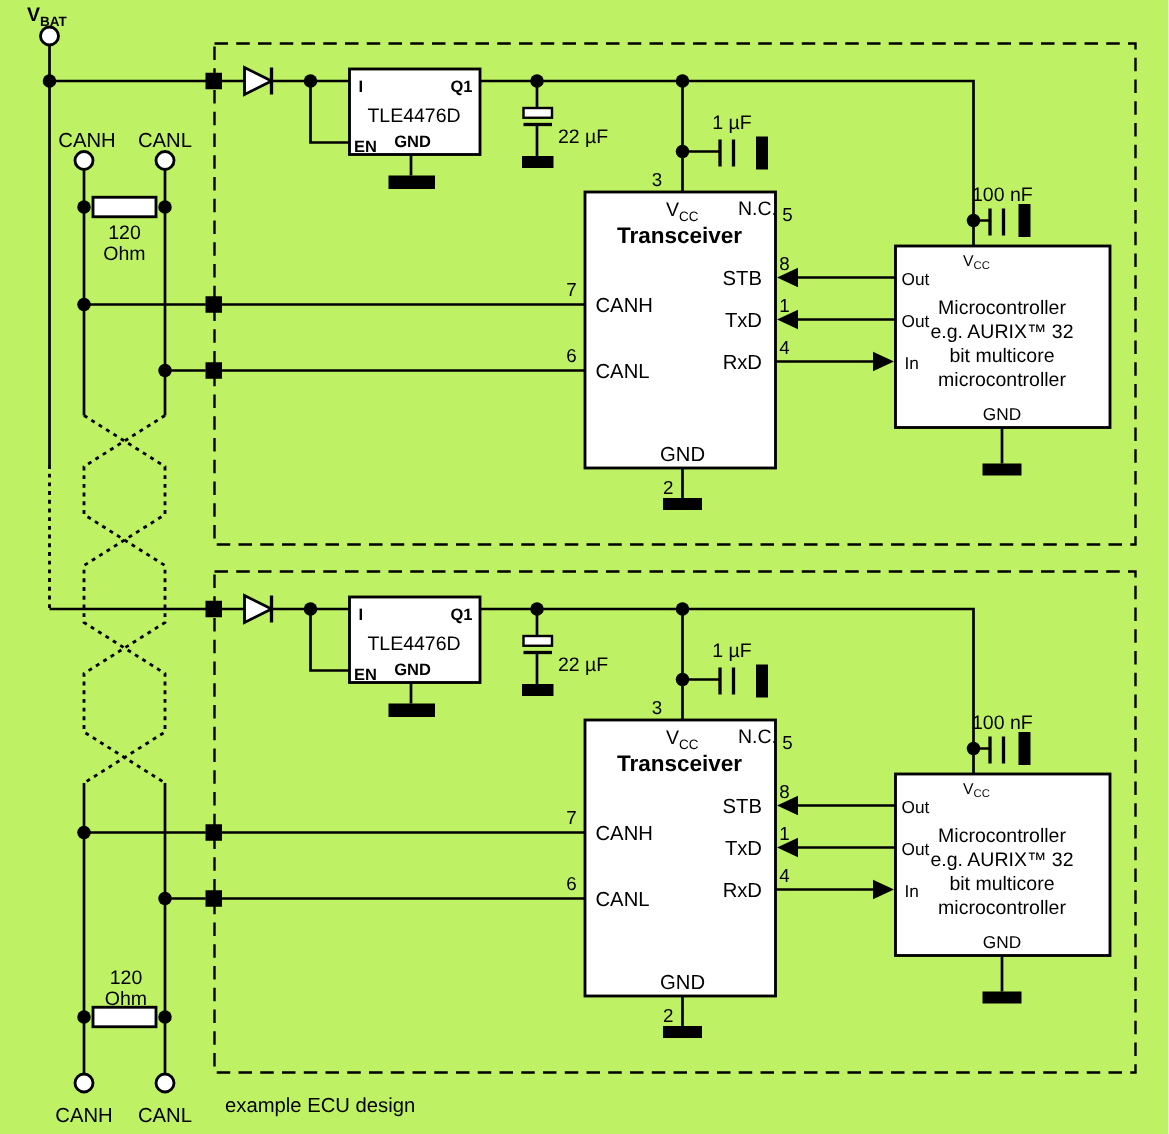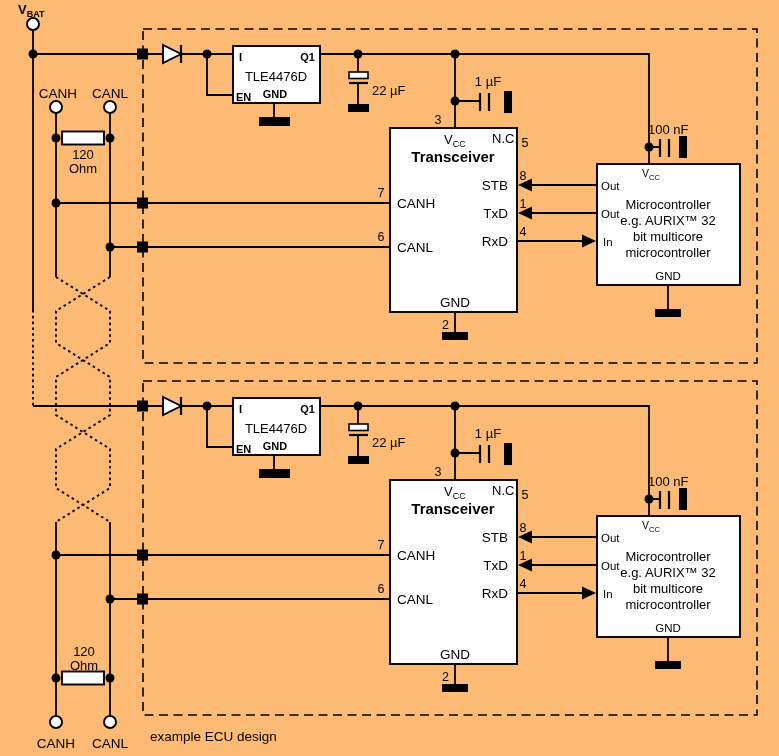--- a/index.html
+++ b/index.html
@@ -1,16 +1,16 @@
 <!DOCTYPE html>
 <html><head>
 <meta charset="utf-8">
 <style>
   html,body{margin:0;padding:0;background:#ffffff;}
-  .stage{width:779px;height:756px;position:relative;background:#fdba74;}
+  .stage{width:779px;height:756px;position:relative;background:#bef264;}
   svg{display:block;}
   text{fill:#000;font-family:"Liberation Sans","DejaVu Sans",sans-serif;}
   .f13 {font-size:13px;}
   .f13b{font-size:13px;font-weight:bold;}
   .f14 {font-size:13.5px;}
   .f15b{font-size:15px;font-weight:bold;}
   .f11b{font-size:11px;font-weight:bold;}
   .f11 {font-size:11.5px;}
   .f12 {font-size:12.5px;}
   .f10 {font-size:10.5px;}

